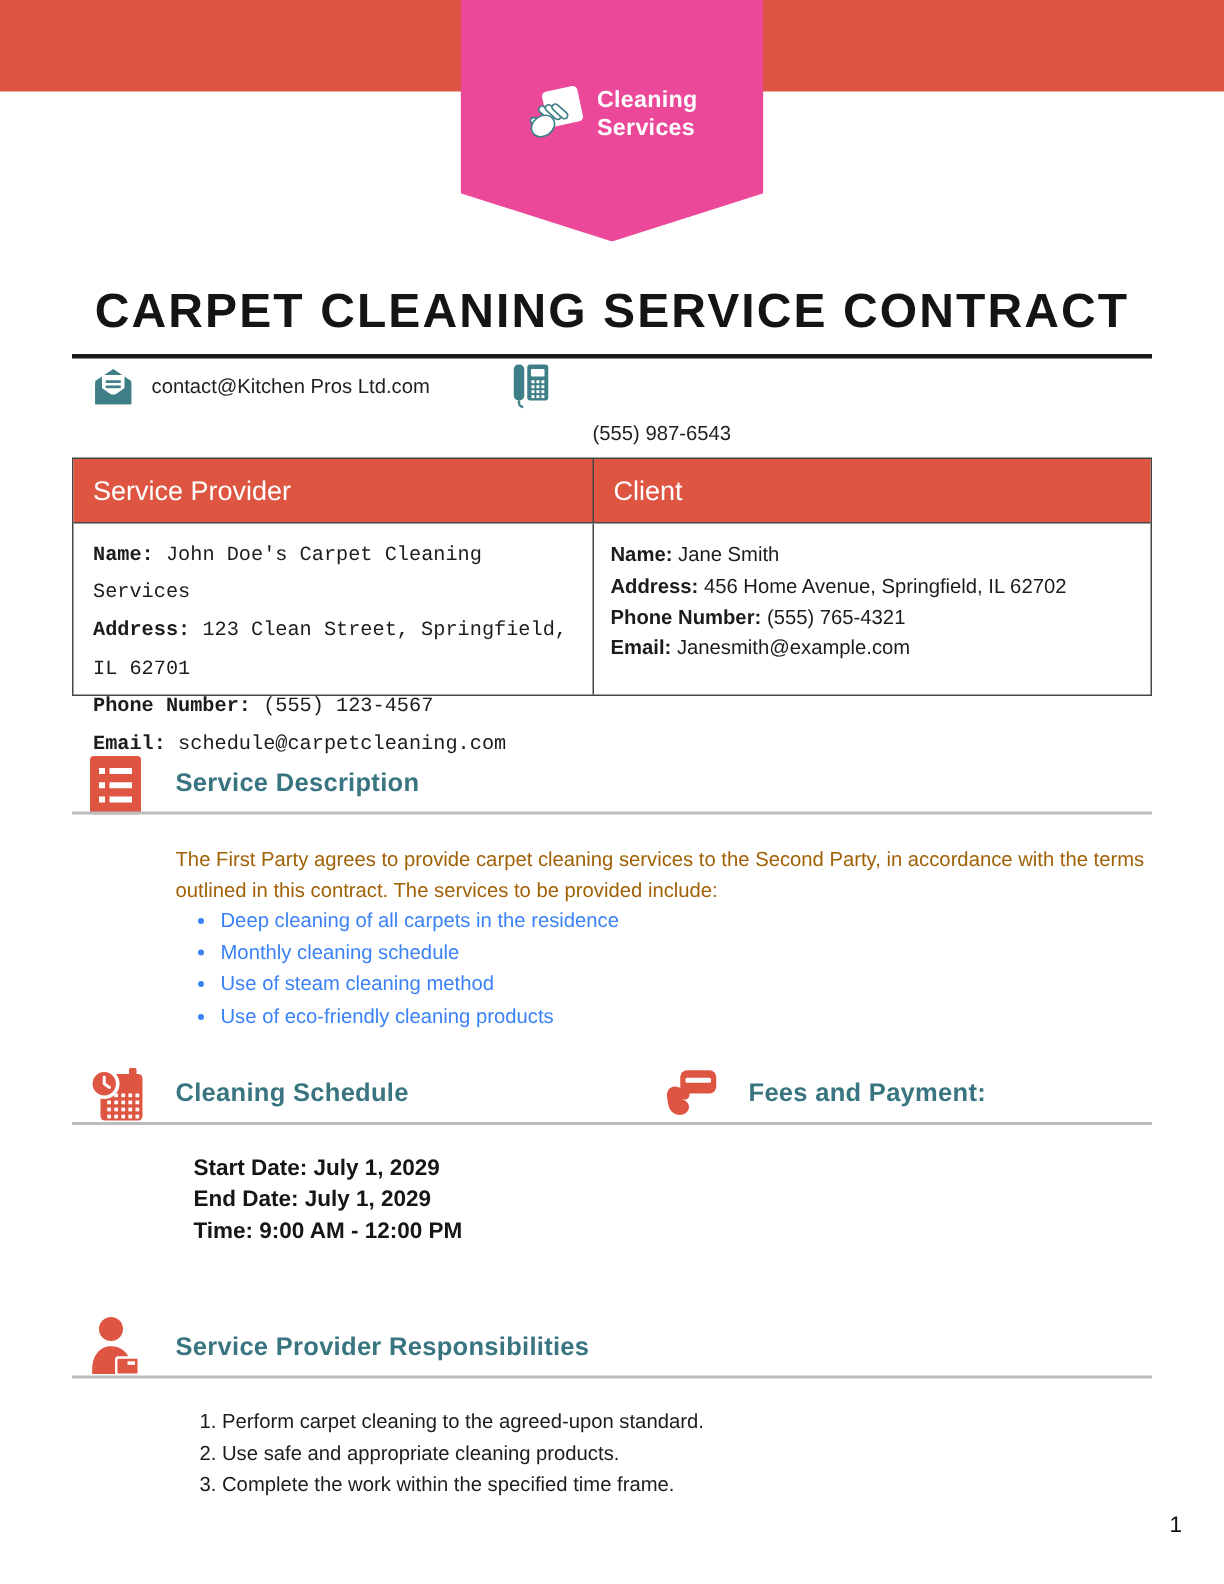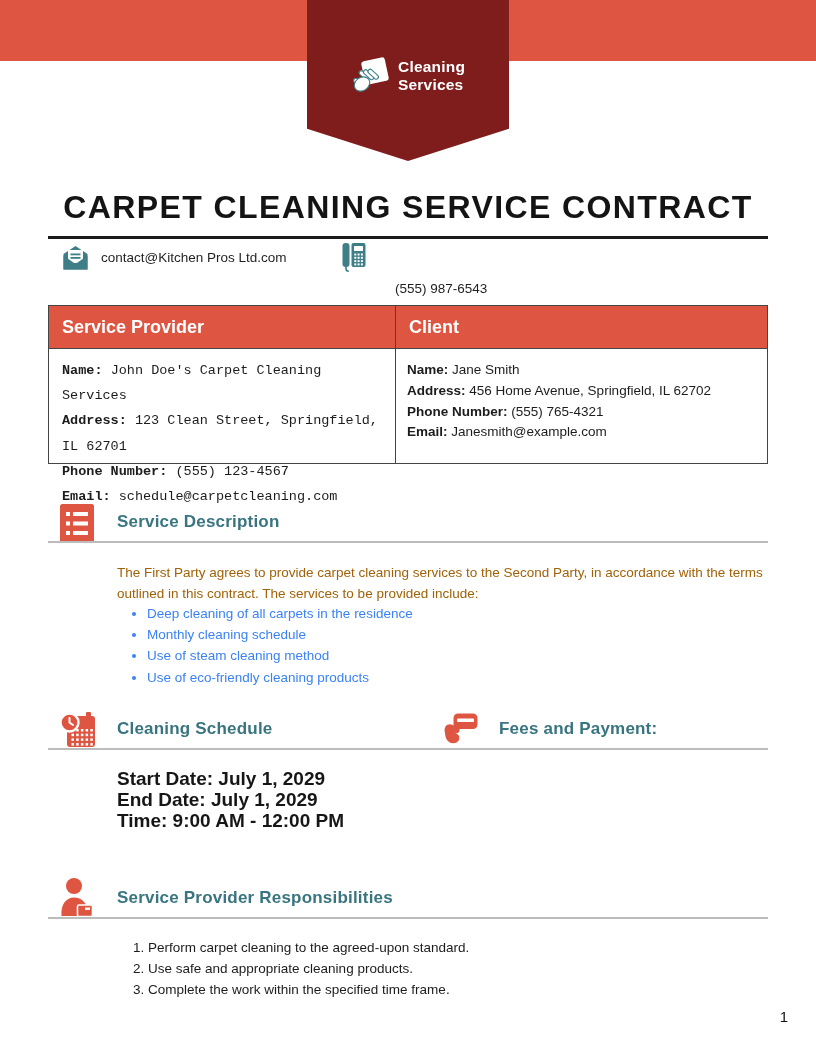--- a/index.html
+++ b/index.html
@@ -3,51 +3,51 @@
 <meta charset="utf-8">
 <style>
   html,body{margin:0;padding:0;background:#ffffff;}
   .page{
     position:relative;width:816px;height:1056px;background:#ffffff;overflow:hidden;
     font-family:"Liberation Sans","DejaVu Sans",sans-serif;color:#1c1c1c;
   }
   
   .topbar{position:absolute;left:0;top:0;width:816px;height:61px;background:#DE5542;}
   .ribbon{
-    position:absolute;left:307px;top:0;width:202px;height:161px;background:#7f1d1d;
+    position:absolute;left:307px;top:0;width:202px;height:161px;background:#ec4899;
     clip-path:polygon(0 0,100% 0,100% 80%,50% 100%,0 80%);
   }
   .logo{position:absolute;left:46px;top:56px;display:flex;align-items:center;gap:9px;}
   .logo-text{color:#ffffff;font-weight:bold;font-size:15.5px;line-height:18.5px;letter-spacing:.2px;}
   
   .title{
     position:absolute;left:48px;top:188px;width:720px;text-align:center;
     font-size:32px;font-weight:bold;letter-spacing:1.4px;color:#141414;line-height:38px;white-space:nowrap;
   }
   .title-rule{position:absolute;left:48px;top:236px;width:720px;height:2.5px;background:#1b1b1b;}
   
   .contact-text{position:absolute;top:250px;font-size:13.5px;color:#1f1f1f;}
   .icon-abs{position:absolute;}
   
   .parties{position:absolute;left:48px;top:305px;width:718px;border:1px solid #454545;}
   .p-head{display:flex;background:#DE5542;height:42px;}
   .p-head .cell1{width:347px;border-right:1px solid #454545;}
-  .p-head .hcell{color:#ffffff;font-size:18px;font-weight:bold;line-height:42px;padding-left:13px;box-sizing:border-box;}
+  .p-head .hcell{color:#ffffff;font-size:18px;font-weight:normal;line-height:42px;padding-left:13px;box-sizing:border-box;}
   .p-body{display:flex;height:114px;border-top:1px solid #454545;}
   .p-body .cell1{width:347px;border-right:1px solid #454545;box-sizing:border-box;padding:9px 12px 0 13px;line-height:25.2px;font-family:Liberation Mono, monospace;}
   .p-body .cell2{flex:1;box-sizing:border-box;padding:11px 12px 0 11px;line-height:20.8px;}
   .p-body{font-size:13.5px;}
   .lbl{font-weight:bold;}
   
   .sec-heading{position:absolute;font-size:17px;font-weight:bold;color:#397580;letter-spacing:.2px;}
   .divider{position:absolute;left:48px;width:720px;height:2px;background:#bcbcbc;}
   
   .para{position:absolute;left:117px;top:562px;width:652px;font-size:13.5px;line-height:21.2px;color:#a16207;}
   ul.bullets{position:absolute;left:117px;top:603px;width:640px;margin:0;padding:0 0 0 30px;font-size:13.5px;line-height:21.2px;color:#3b82f6;}
-  .boldlines{position:absolute;font-size:19px;font-weight:bold;line-height:21.2px;color:#161616;white-space:nowrap;}
+  .boldlines{position:absolute;font-size:15px;font-weight:bold;line-height:21.2px;color:#161616;white-space:nowrap;margin-left:12px;}
   ol.numbered{position:absolute;left:117px;top:937px;width:620px;margin:0;padding:0 0 0 31px;font-size:13.5px;line-height:21.2px;color:#1c1c1c;}
   .page-num{position:absolute;right:28px;top:1008px;font-size:15px;color:#111;}
 </style>
 </head>
 <body>
 
 <div class="page">
 
   <div class="topbar"></div>
   <div class="ribbon">

